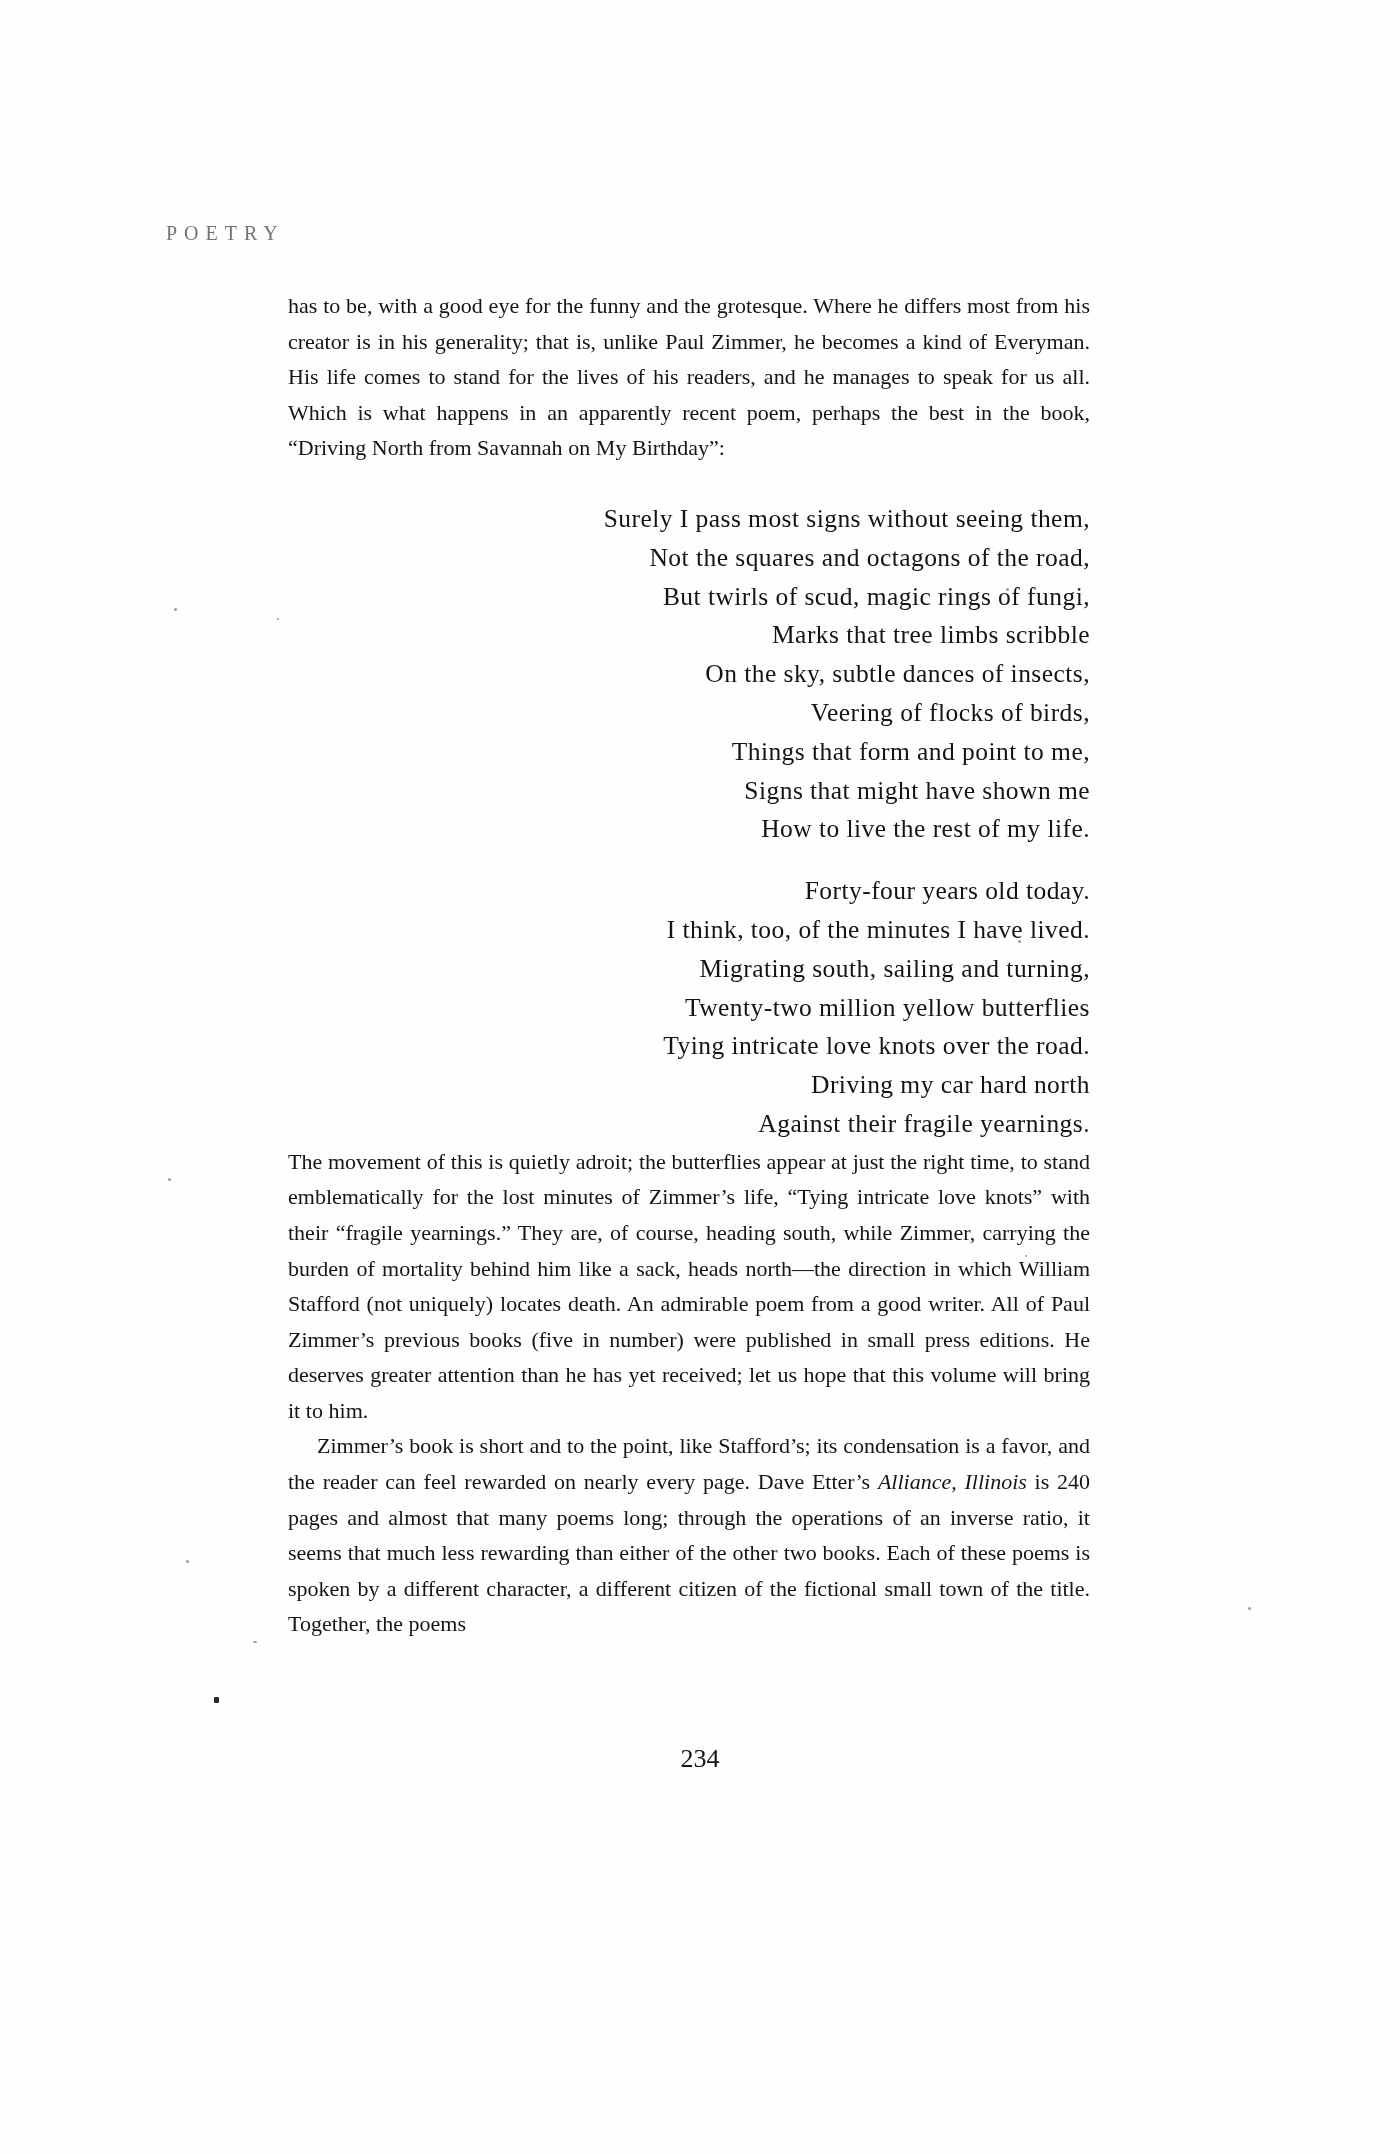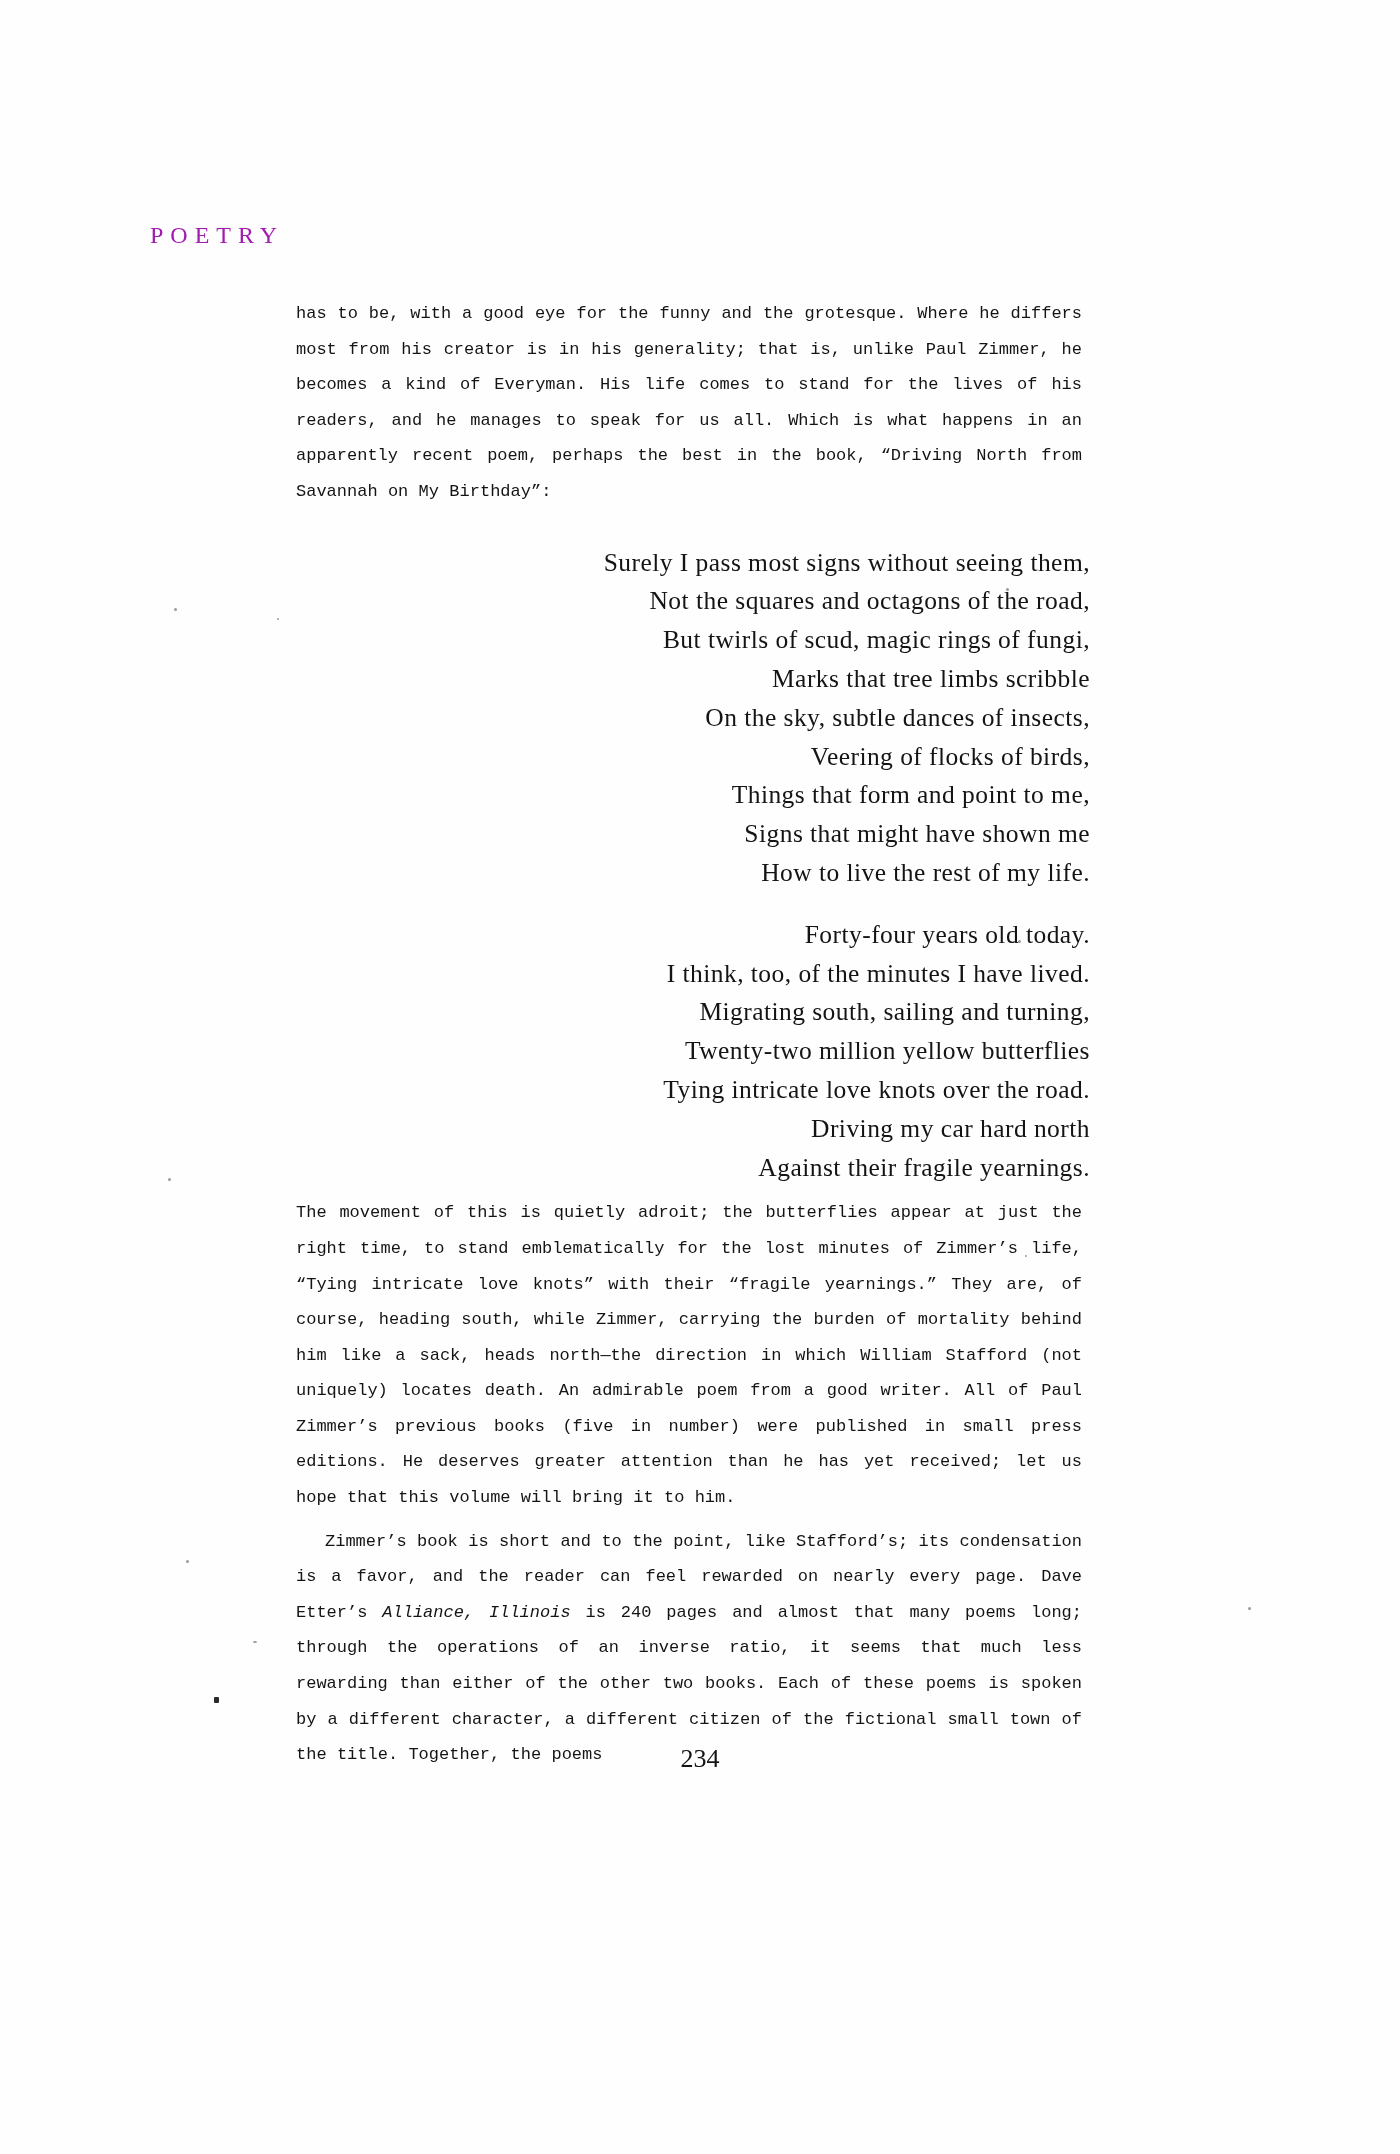--- a/index.html
+++ b/index.html
@@ -18,46 +18,45 @@
     width: 1400px;
     height: 2154px;
     margin: 0 auto;
     background: #fefefe;
     overflow: hidden;
   }
 
   
   .running-head {
     position: absolute;
-    left: 150px;
+    left: 166px;
     top: 222px;
-    font-size: 24px;
+    font-size: 20px;
     letter-spacing: 7px;
-    color: #a21caf;
+    color: #737373;
     white-space: pre;
   }
 
   
   .textblock {
     position: absolute;
     left: 288px;
     top: 288px;
     width: 802px;
   }
 
   p.body {
-    margin: 8px;
-    font-size: 17px;
+    margin: 0;
+    font-size: 22px;
     line-height: 35.6px;
     text-align: justify;
     text-justify: inter-word;
     color: #141414;
     word-spacing: 0.1px;
     hyphens: none;
-    font-family: Liberation Mono, monospace;
   }
   p.body.indent {
     text-indent: 29px;
   }
   p.body.lead {
     text-indent: 0;
   }
 
   em { font-style: italic; }
   .verse-block {

